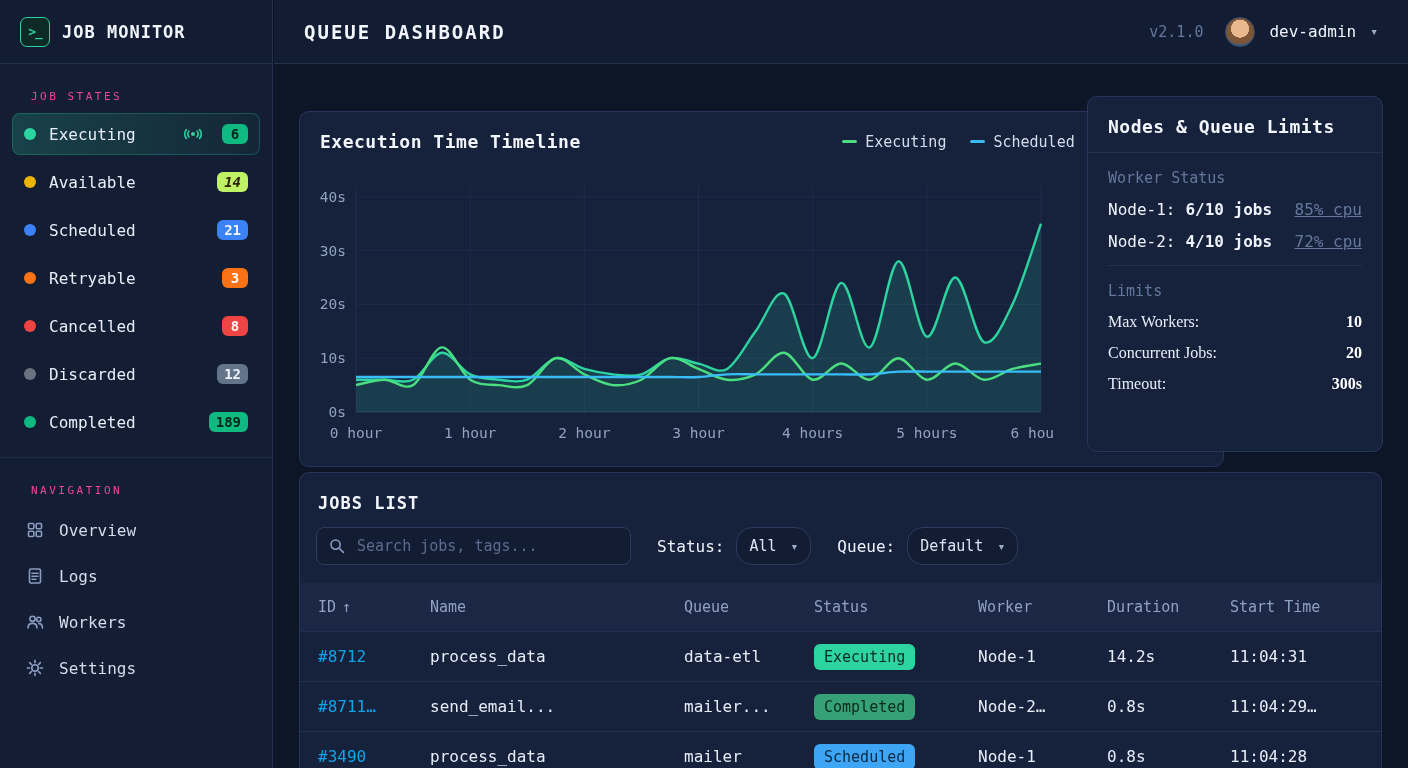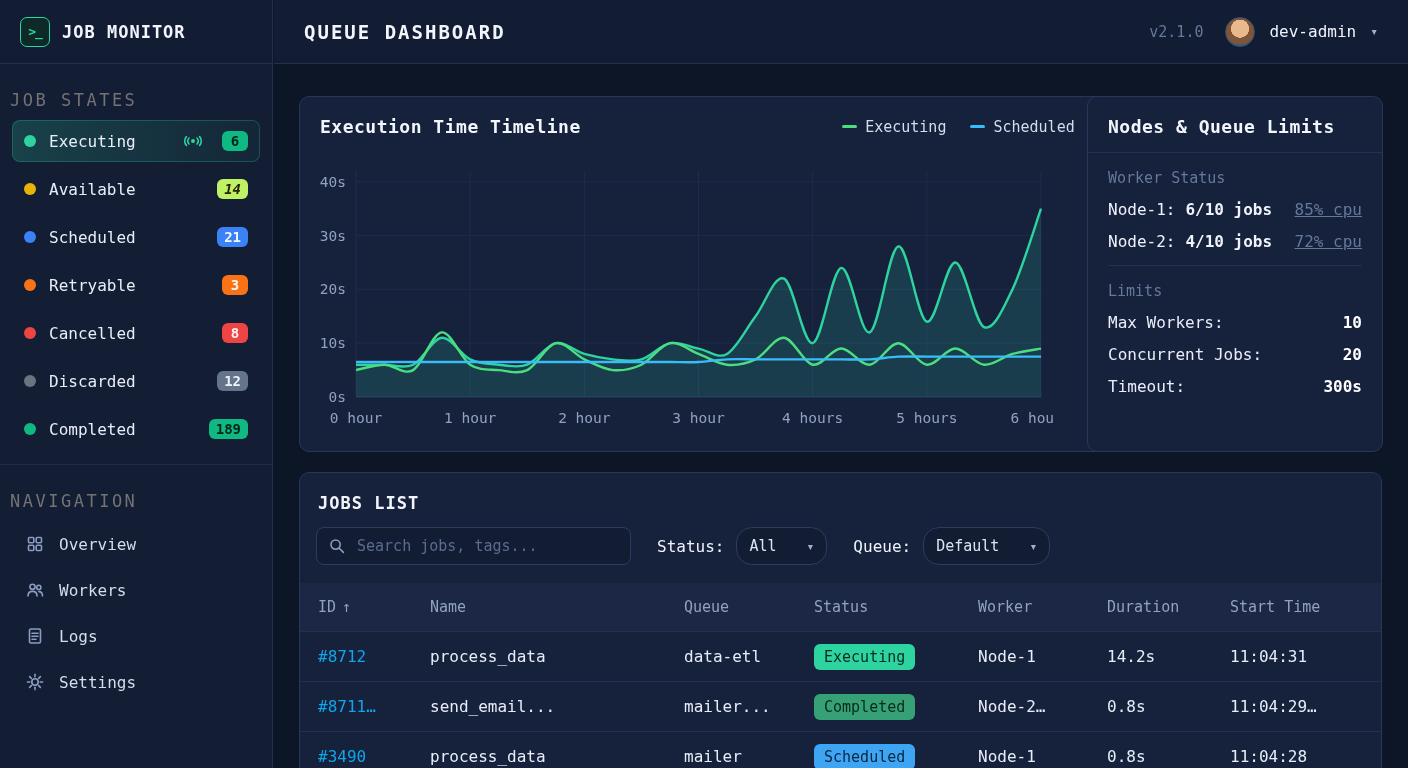--- a/index.html
+++ b/index.html
@@ -12,21 +12,21 @@
   }
   
   .sidebar { position:absolute; left:0; top:0; width:273px; height:768px;
     background:#131d33; border-right:1px solid #223150; }
   .sb-header { height:64px; display:flex; align-items:center; gap:12px;
     padding:0 20px; border-bottom:1px solid #223150; background:#121c32; }
   .logo-box { width:30px; height:30px; border:1.5px solid #2dd4a0; border-radius:7px;
     background:#0e2a28; color:#2dd4a0; display:flex; align-items:center; justify-content:center;
     font-size:13px; font-weight:bold; letter-spacing:-1px; }
   .app-title { font-size:17px; font-weight:bold; letter-spacing:1px; color:#f2f6fc;text-align:center; }
-  .section-label { padding:26px 10px 10px; font-size:17px; letter-spacing:2.5px; color:#737373; }
+  .section-label { padding:26px 31px 10px; font-size:11px; letter-spacing:2.5px; color:#ec4899; }
   .state-item { margin:0 12px 6px; height:42px; border-radius:8px; display:flex;
     align-items:center; gap:13px; padding:0 12px; cursor:pointer; }
   .state-item.active { background:linear-gradient(90deg, rgba(45,212,160,0.20), rgba(45,212,160,0.05));
     box-shadow:inset 0 0 0 1px rgba(45,212,160,0.25); }
   .dot { width:12px; height:12px; border-radius:50%; flex:none; }
   .d-exec{background:#2dd4a0;} .d-avail{background:#eab308;} .d-sched{background:#3b82f6;}
   .d-retry{background:#f97316;} .d-canc{background:#ef4444;} .d-disc{background:#6b7280;}
   .d-comp{background:#10b981;}
   .state-label { font-size:16px; color:#e8eef8; }
   .live-icon { margin-left:auto; display:flex; align-items:center; }
@@ -49,52 +49,52 @@
   .top-right { margin-left:auto; display:flex; align-items:center; gap:14px; }
   .version { font-size:15px; color:#64789c; margin-right:8px; }
   .avatar { width:30px; height:30px; border-radius:50%;
     background:radial-gradient(circle at 50% 38%, #e9b88d 0 40%, #7d5638 41% 70%, #3d5a75 71%);
     border:1px solid #3a4c70; }
   .user-name { font-size:16px; color:#eef3fb; }
   .chev { color:#9fb0cd; font-size:13px; }
   
   .main { position:absolute; left:274px; top:65px; width:1134px; height:703px; background:#0d1627; }
   .card { position:absolute; background:#16213c; border:1px solid #27375c; border-radius:10px; }
-  .chart-card { left:25px; top:31px; width:925px; height:356px; }
+  .chart-card { left:25px; top:46px; width:925px; height:356px; }
   .card-head { display:flex; align-items:center; padding:19px 20px 8px; }
   .card-title { font-size:18px; font-weight:bold; color:#f2f6fc; letter-spacing:0.5px; }
   .legend { margin-left:auto; display:flex; gap:24px; align-items:center; }
   .legend-item { display:flex; align-items:center; gap:8px; font-size:15px; color:#d4ddec; }
   .legend-dash { width:15px; height:3px; border-radius:2px; background:#4ade80; }
   #chart-svg { position:absolute; left:12px; top:62px; }
   
   .nodes-card { left:813px; top:31px; width:296px; height:356px; }
   .nodes-head { padding:19px 20px 15px; border-bottom:1px solid #223150; }
   .nodes-body { padding:16px 20px; }
   .sub-head { font-size:15px; color:#64789c; margin-bottom:13px; }
   .node-row { display:flex; align-items:baseline; gap:10px; font-size:16px; margin-bottom:13px; }
   .node-name { color:#eef3fb; } .node-jobs { color:#eef3fb; font-weight:bold; }
   .node-cpu { margin-left:auto; color:#64789c;text-decoration:underline; }
   .divider { border-top:1px solid #223150; margin:14px 0 16px; }
-  .limit-row { display:flex; font-size:16px; margin-bottom:13px; }
+  .limit-row { display:flex; font-size:16px; margin-bottom:13px;font-family:Liberation Serif, serif; }
   .limit-label { color:#e8eef8; }
   .limit-value { margin-left:auto; color:#ffffff; font-weight:bold; }
   
   .jobs-card { left:25px; top:407px; width:1083px; height:430px; overflow:hidden; }
   .jobs-title { padding:20px 18px 14px; font-size:17px; font-weight:bold; letter-spacing:1px; color:#f2f6fc; }
   .jobs-controls { display:flex; align-items:center; padding:0 16px 18px; }
   .search-box { position:relative; width:315px; }
   .search-box input { width:100%; height:38px; background:#121c33; border:1px solid #2c3c60;
     border-radius:8px; color:#fdba74; font-family:inherit; font-size:15px; padding:0 12px 0 40px; outline:none; }
   .search-box input::placeholder { color:#5b6c8f; }
   .search-box .sicon { position:absolute; left:12px; top:10px; }
   .ctrl-group { display:flex; align-items:center; gap:12px; margin-left:26px; }
   .ctrl-group:first-of-type { margin-left:auto; }
   .ctrl-label { font-size:16px; color:#eef3fb; }
-  .select { display:flex; align-items:center; gap:30px; height:38px; padding:0 12px;
+  .select { display:flex; align-items:center; gap:14px; height:38px; padding:0 12px;
     background:#121c33; border:1px solid #2c3c60; border-radius:16px; font-size:15px;
     color:#dbe4f3; cursor:pointer; }
   .jrow { display:grid; grid-template-columns:112px 254px 130px 164px 129px 123px 1fr;
     align-items:center; padding-left:18px; }
   .jhead { background:#1b2745; height:48px; font-size:15px; color:#90a2c0; }
   .jbody-row { height:50px; border-top:1px solid #20304f; font-size:16px; cursor:pointer; }
   .cell-id { color:#0ea5e9; }
   .badge { display:inline-block; padding:4px 10px; border-radius:6px; font-size:15px; }
   .badge-executing { background:#2dd4a0; color:#0b2b20; }
   .badge-completed { background:#35a174; color:#0a2a1c; }
@@ -164,35 +164,35 @@
       <svg class="icon" width="18" height="18" viewBox="0 0 18 18">
         <rect x="2.5" y="2.5" width="5.3" height="5.3" rx="1"></rect>
           <rect x="10.2" y="2.5" width="5.3" height="5.3" rx="1"></rect>
         <rect x="2.5" y="10.2" width="5.3" height="5.3" rx="1"></rect>
           <rect x="10.2" y="10.2" width="5.3" height="5.3" rx="1"></rect>
       </svg>
       <span>Overview</span>
     </div>
     <div class="nav-item">
       <svg class="icon" width="18" height="18" viewBox="0 0 18 18">
+        <rect x="3.5" y="2" width="11" height="14" rx="1.5"></rect>
+        <line x1="6" y1="6.2" x2="12" y2="6.2"></line>
+          <line x1="6" y1="9.2" x2="12" y2="9.2"></line>
+          <line x1="6" y1="12.2" x2="10" y2="12.2"></line>
+      </svg>
+      <span>Logs</span>
+    </div>
+    <div class="nav-item">
+      <svg class="icon" width="18" height="18" viewBox="0 0 18 18">
         <circle cx="6.5" cy="5.8" r="2.6"></circle>
           <path d="M2 15 c0-3 2-4.6 4.5-4.6 S11 12 11 15"></path>
         <circle cx="12.8" cy="6.4" r="2.1"></circle>
           <path d="M12.8 10.6 c2.3 0 3.7 1.7 3.7 4.4"></path>
       </svg>
       <span>Workers</span>
-    </div>
-    <div class="nav-item">
-      <svg class="icon" width="18" height="18" viewBox="0 0 18 18">
-        <rect x="3.5" y="2" width="11" height="14" rx="1.5"></rect>
-        <line x1="6" y1="6.2" x2="12" y2="6.2"></line>
-          <line x1="6" y1="9.2" x2="12" y2="9.2"></line>
-          <line x1="6" y1="12.2" x2="10" y2="12.2"></line>
-      </svg>
-      <span>Logs</span>
     </div>
     <div class="nav-item">
       <svg class="icon" width="18" height="18" viewBox="0 0 18 18">
         <circle cx="9" cy="9" r="3.2"></circle>
         <line x1="14.2" y1="9" x2="16.6" y2="9"></line>
           <line x1="12.68" y1="12.68" x2="14.37" y2="14.37"></line>
         <line x1="9" y1="14.2" x2="9" y2="16.6"></line>
           <line x1="5.32" y1="12.68" x2="3.63" y2="14.37"></line>
         <line x1="3.8" y1="9" x2="1.4" y2="9"></line>
           <line x1="5.32" y1="5.32" x2="3.63" y2="3.63"></line>

